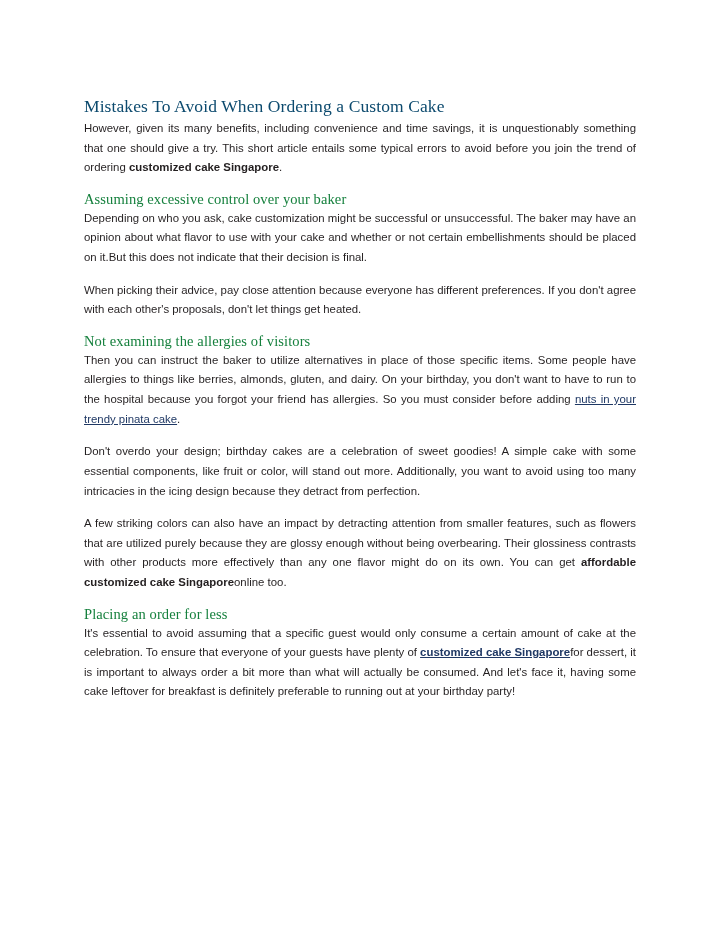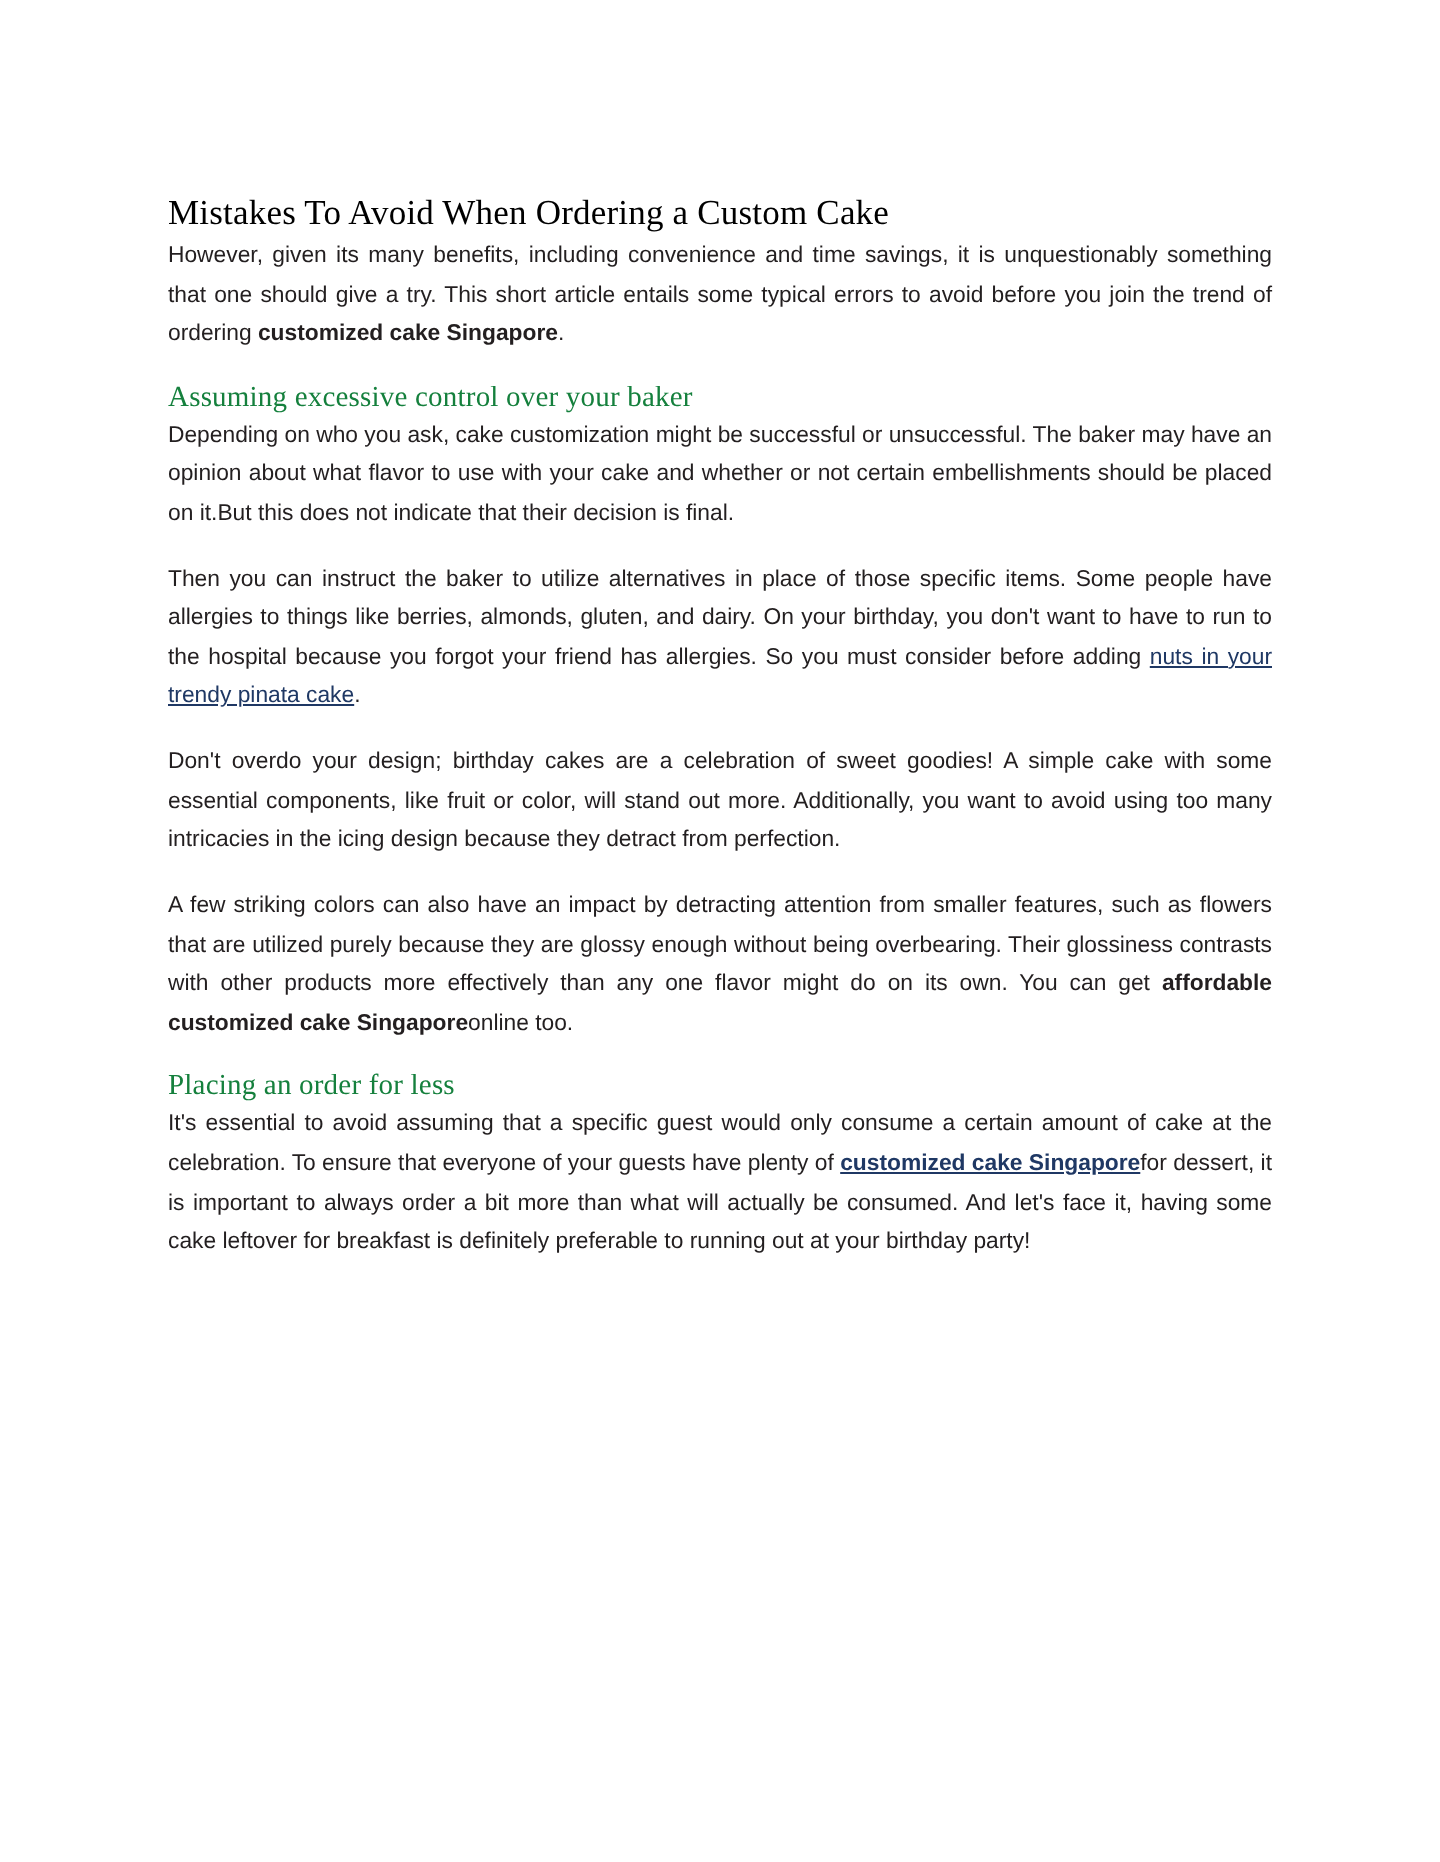--- a/index.html
+++ b/index.html
@@ -26,21 +26,21 @@
   .content {
     position: absolute;
     left: 84px;
     top: 96px;
     width: 552px;
   }
   h1.doc-title {
     font-family: "Liberation Serif", serif;
     font-size: 17.5px;
     font-weight: normal;
-    color: #000000;
+    color: #0c4a6e;
     margin: 0 0 2px 0;
     letter-spacing: 0.1px;
   }
   h2.sec-title {
     font-family: "Liberation Serif", serif;
     font-size: 14.5px;
     font-weight: normal;
     color: #15803d;
     margin: 0 0 1px 0;
     letter-spacing: 0.1px;
@@ -79,23 +79,25 @@
   <div class="content">
 
     <h1 class="doc-title">Mistakes To Avoid When Ordering a Custom Cake</h1>
 
 
     <p class="para"><span>However, given its many benefits, including convenience and time savings, it is unquestionably something that one should give a try. This short article entails some typical errors to avoid before you join the trend of ordering </span><span class="b">customized cake Singapore</span><span>.</span></p>
 
     <div class="sec">
       <h2 class="sec-title">Assuming excessive control over your baker</h2>
       <p class="para tight">Depending on who you ask, cake customization might be successful or unsuccessful. The baker may have an opinion about what flavor to use with your cake and whether or not certain embellishments should be placed on it.But this does not indicate that their decision is final.</p>
+      <p class="para">When picking their advice, pay close attention because everyone has different preferences. If you don't agree with each other's proposals, don't let things get heated.</p>
     </div>
 
     <div class="sec">
+      <h2 class="sec-title">Not examining the allergies of visitors</h2>
       <p class="para"><span>Then you can instruct the baker to utilize alternatives in place of those specific items. Some people have allergies to things like berries, almonds, gluten, and dairy. On your birthday, you don't want to have to run to the hospital because you forgot your friend has allergies. So you must consider before adding </span><a class="lnk-plain" href="#">nuts in your trendy pinata cake</a><span>.</span></p>
     </div>
 
     <div class="sec">
       <p class="para tight">Don't overdo your design; birthday cakes are a celebration of sweet goodies! A simple cake with some essential components, like fruit or color, will stand out more. Additionally, you want to avoid using too many intricacies in the icing design because they detract from perfection.</p>
       <p class="para"><span>A few striking colors can also have an impact by detracting attention from smaller features, such as flowers that are utilized purely because they are glossy enough without being overbearing. Their glossiness contrasts with other products more effectively than any one flavor might do on its own. You can get </span><span class="b">affordable customized cake Singapore</span><span>online too.</span></p>
     </div>
 
     <div class="sec">
       <h2 class="sec-title">Placing an order for less</h2>

